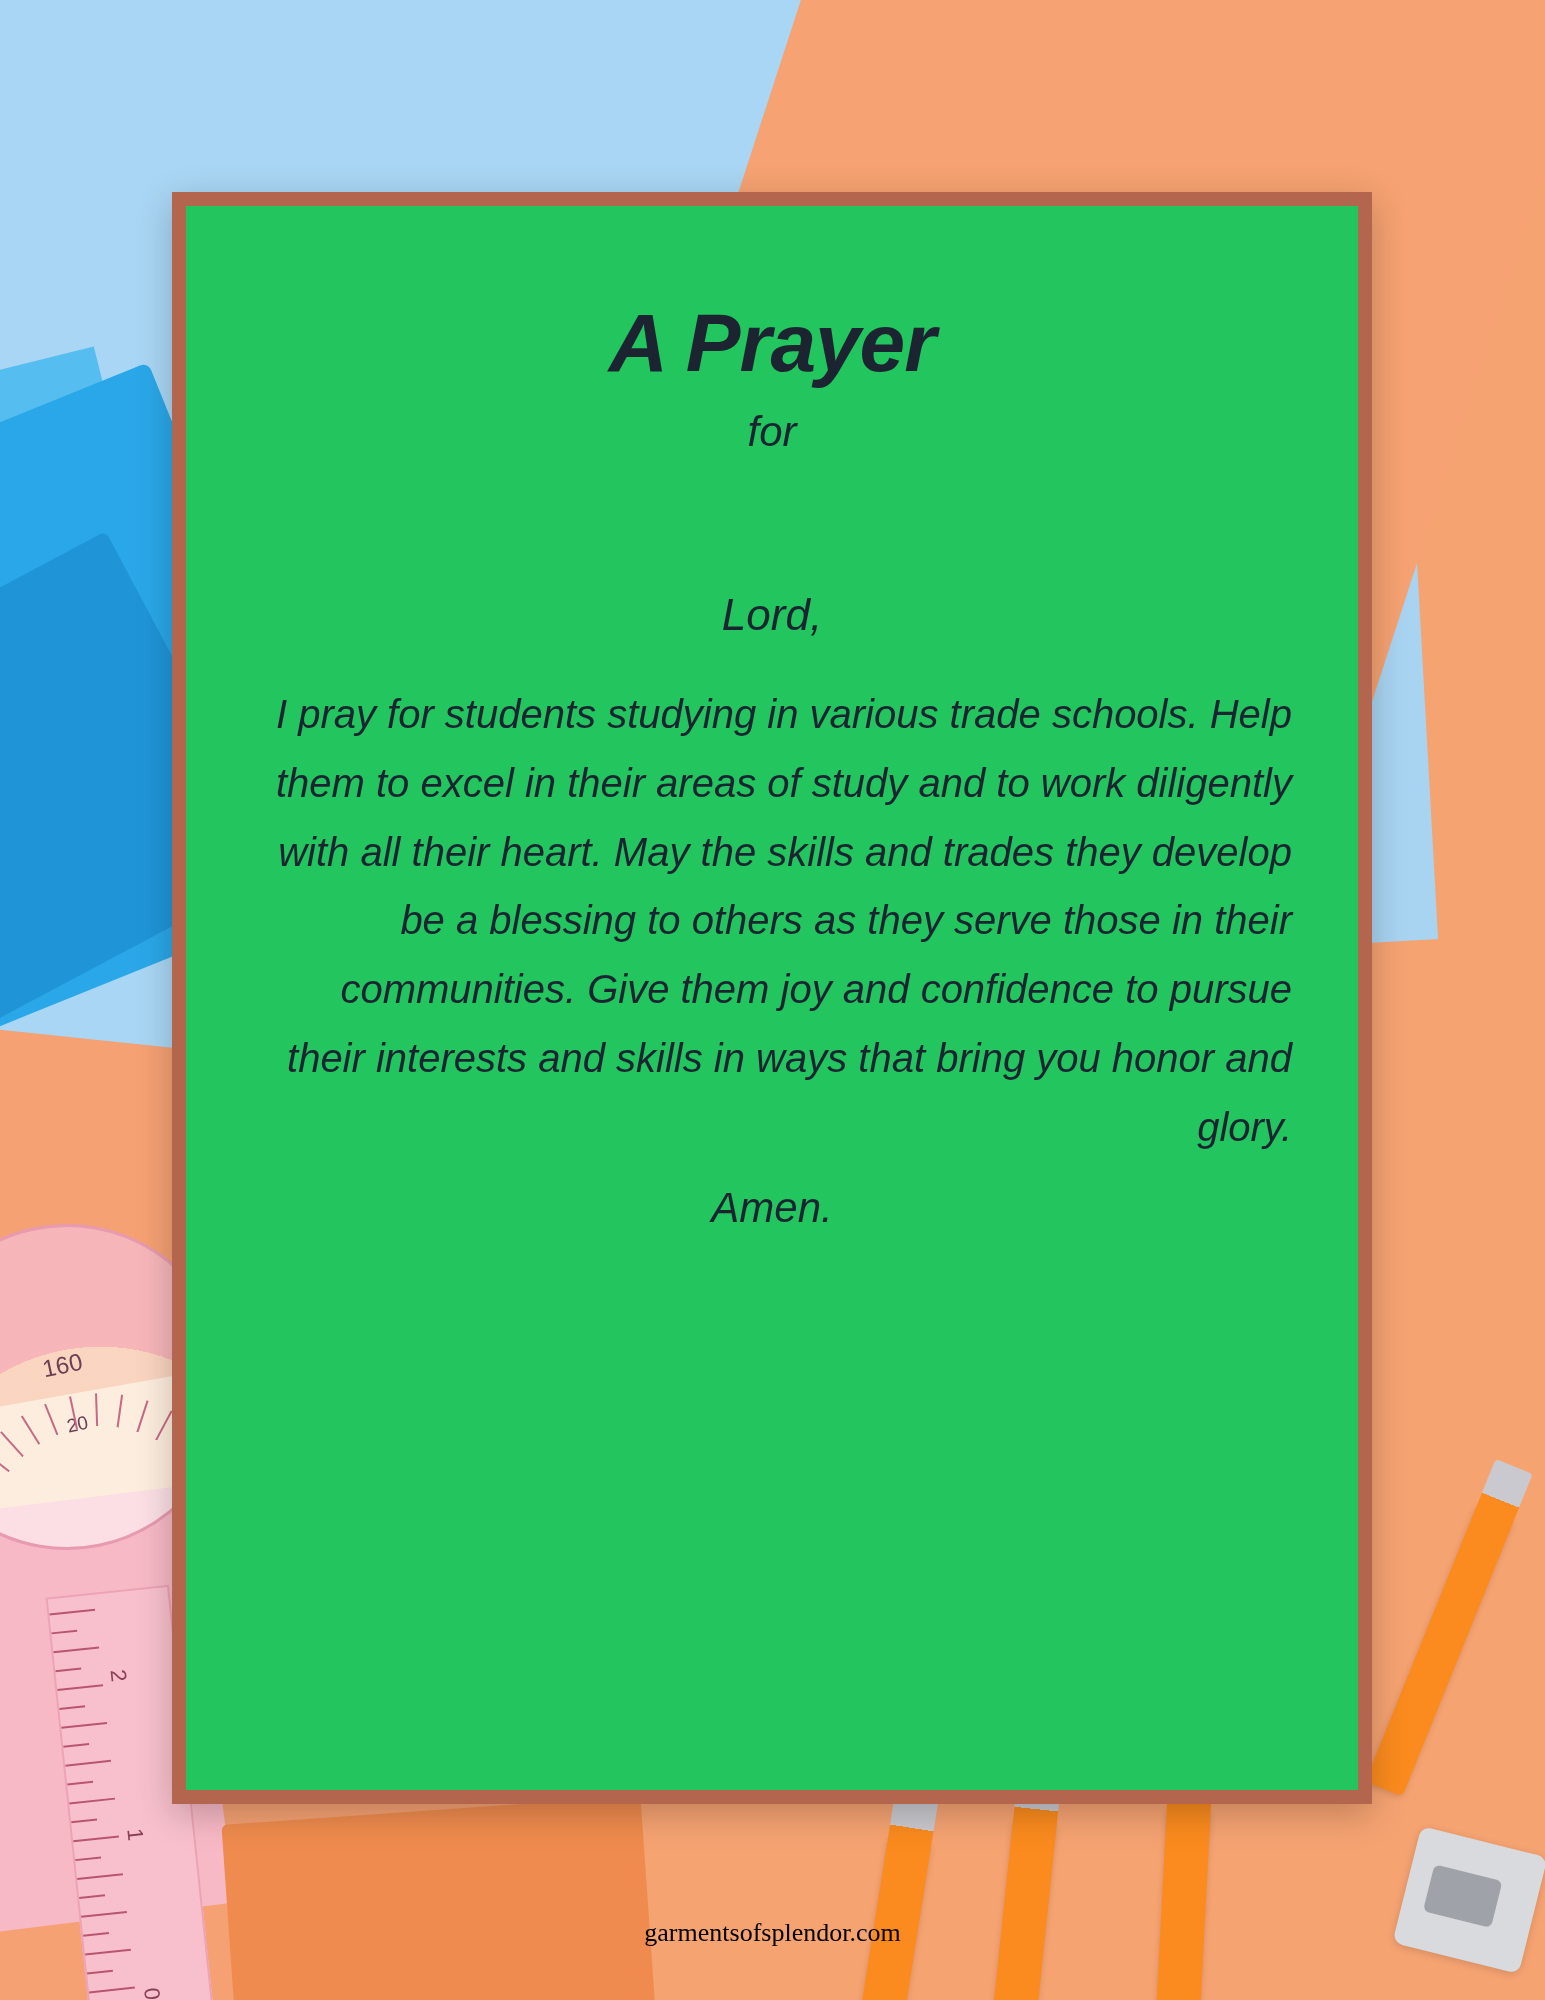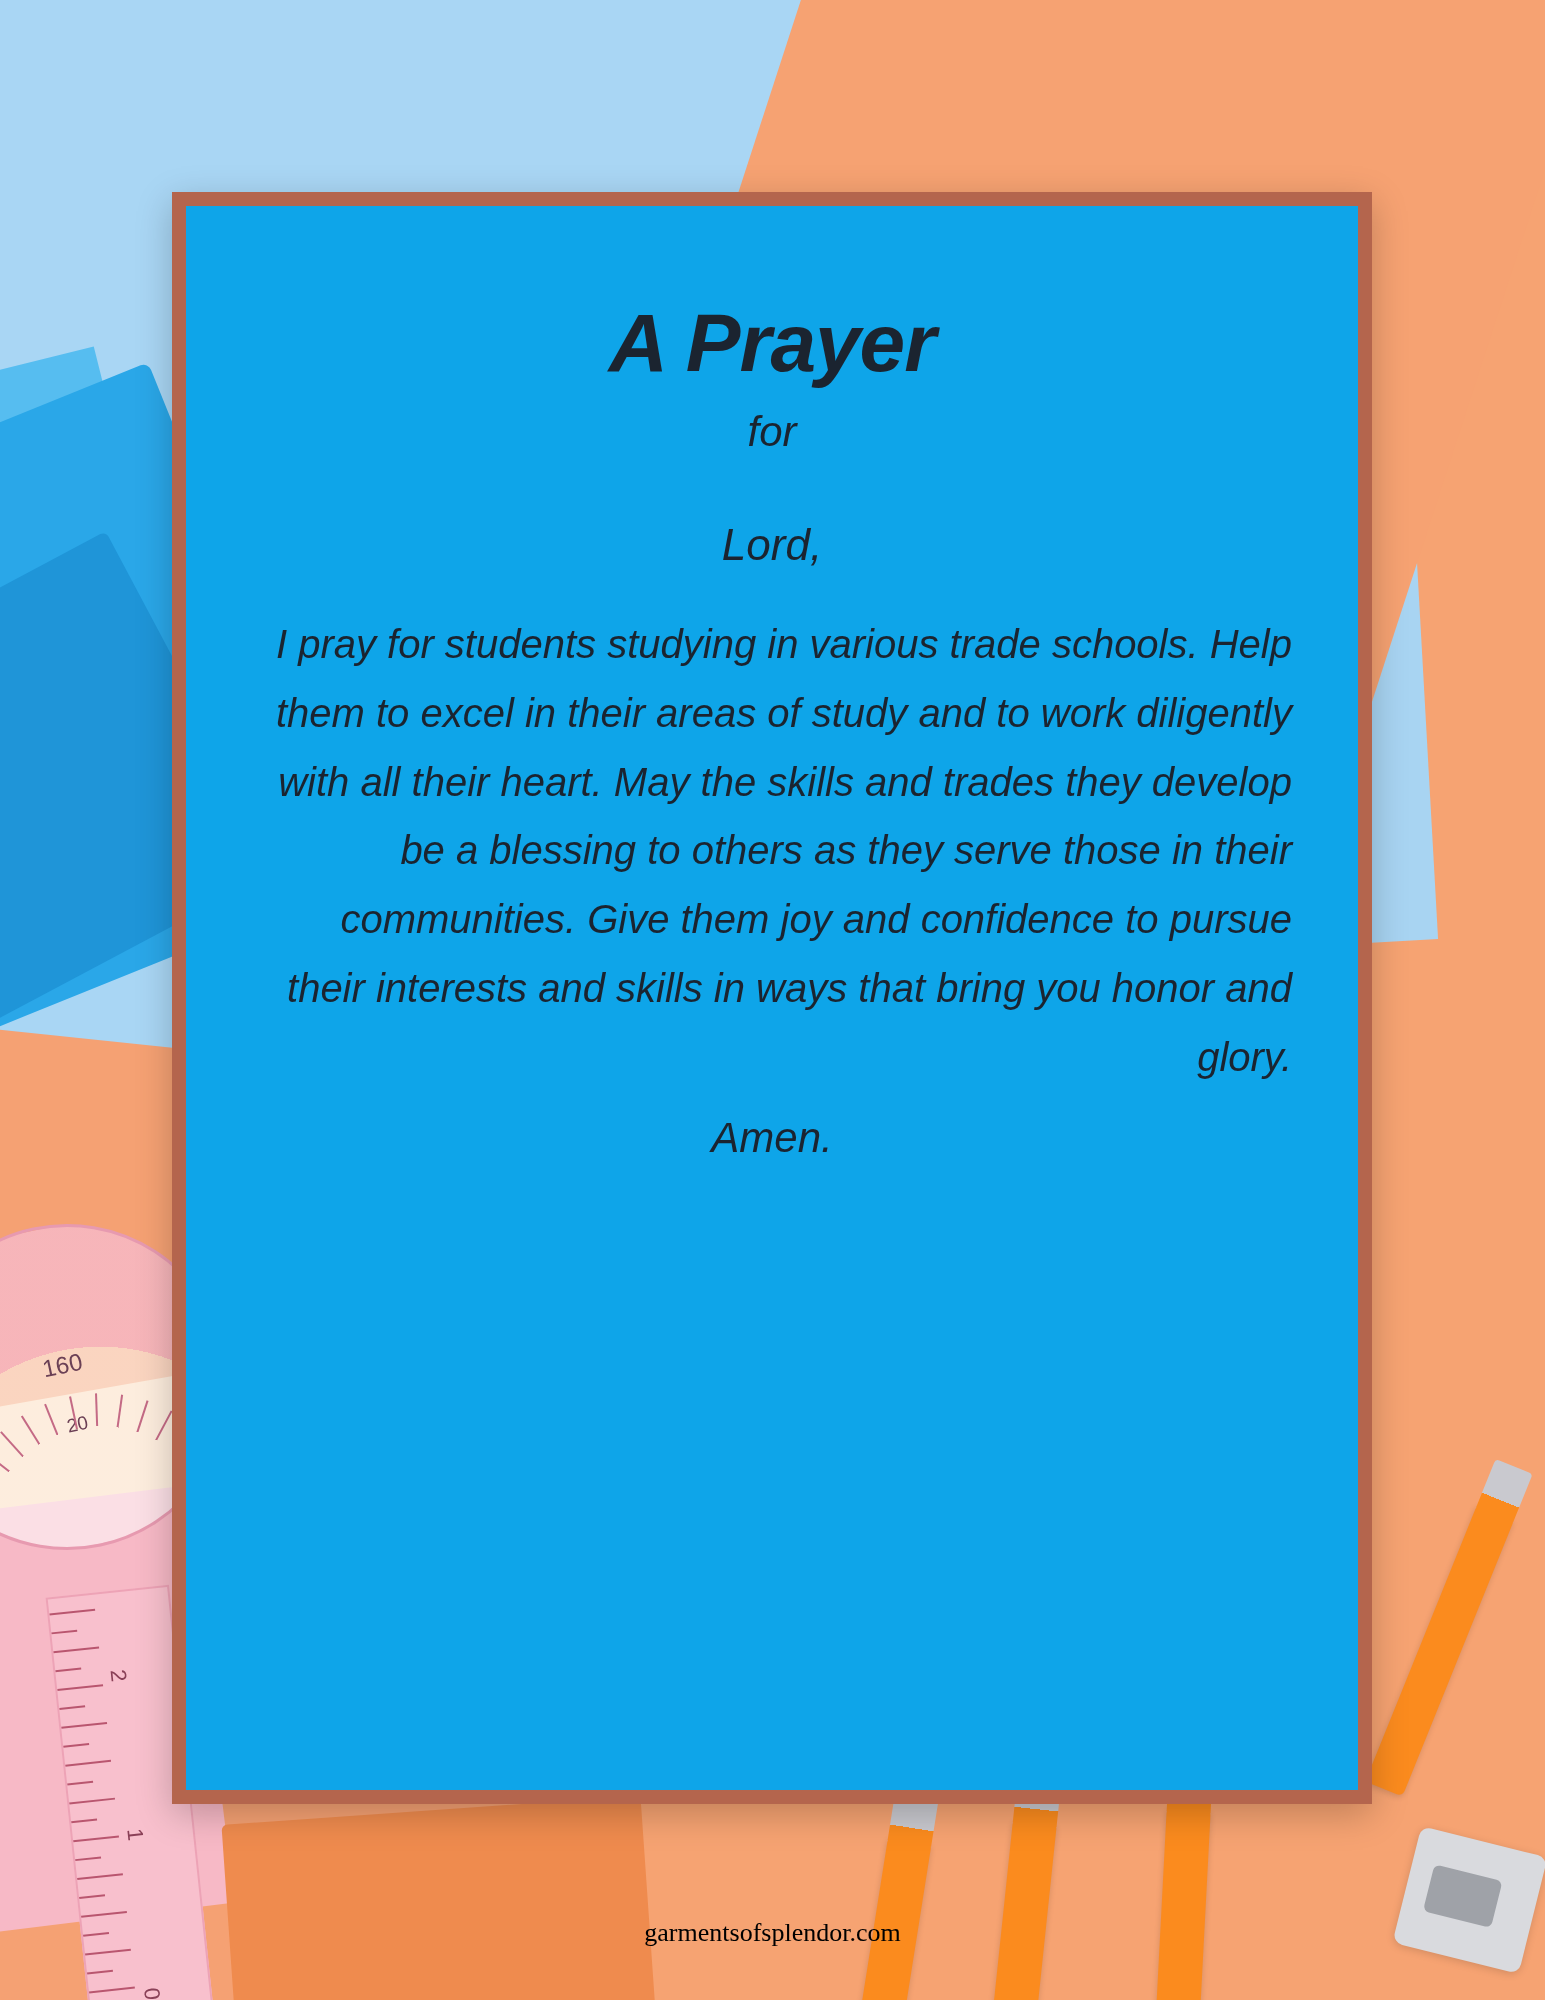--- a/index.html
+++ b/index.html
@@ -227,21 +227,21 @@
     width: 1200px;
     height: 1612px;
     background: #b4654d;
     padding: 14px;
     box-sizing: border-box;
     box-shadow: 0 10px 34px rgba(0,0,0,0.22);
   }
   .poster-inner {
     width: 100%;
     height: 100%;
-    background: #0ea5e9;
+    background: #22c55e;
     box-sizing: border-box;
     padding: 74px 62px 40px 62px;
     display: flex;
     flex-direction: column;
     align-items: center;
   }
 
   .title-main {
     font-family: "Liberation Sans", sans-serif;
     font-style: italic;
@@ -273,21 +273,21 @@
     margin: 0;
     text-align: center;
     max-width: 900px;
   }
 
   .salutation {
     font-family: "Liberation Sans", sans-serif;
     font-style: italic;
     font-size: 44px;
     color: #1b2430;
-    margin-top: 48px;
+    margin-top: 118px;
     margin-bottom: 40px;
     text-align: center;
   }
   .prayer-body {
     font-family: "Liberation Sans", sans-serif;
     font-style: italic;
     font-size: 40px;
     line-height: 1.72;
     color: #1b2430;
     text-align: right;

